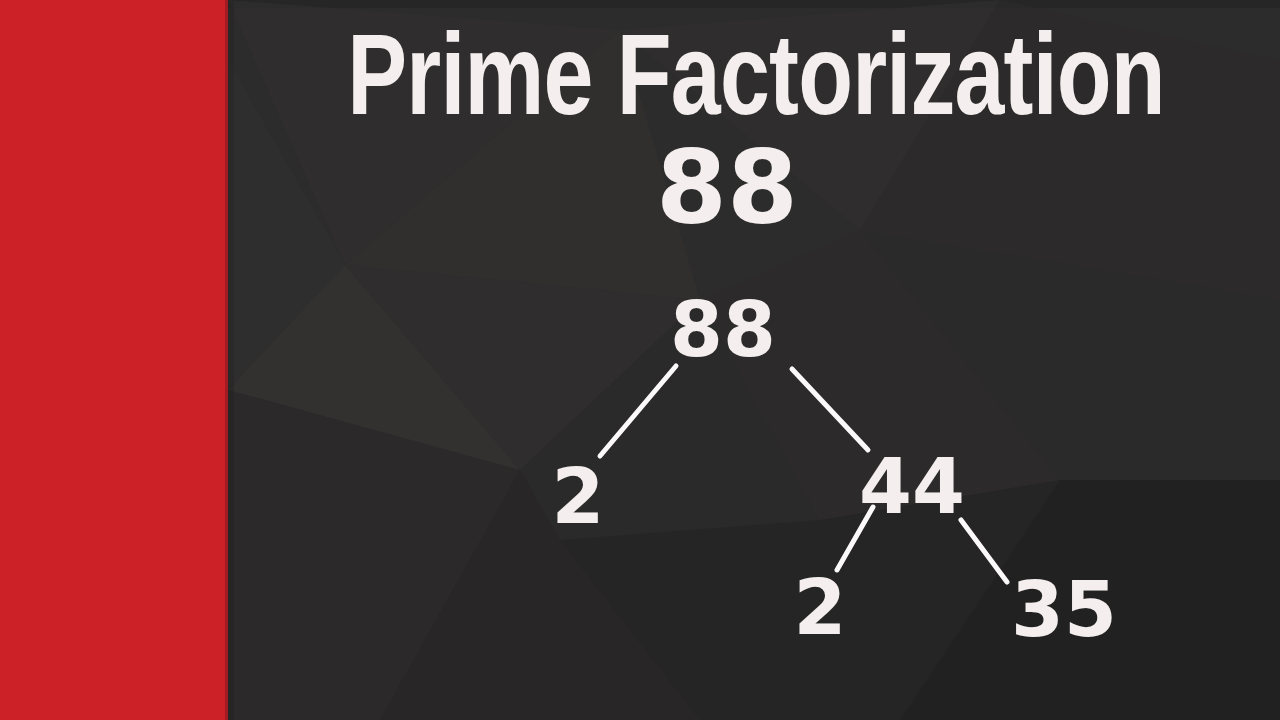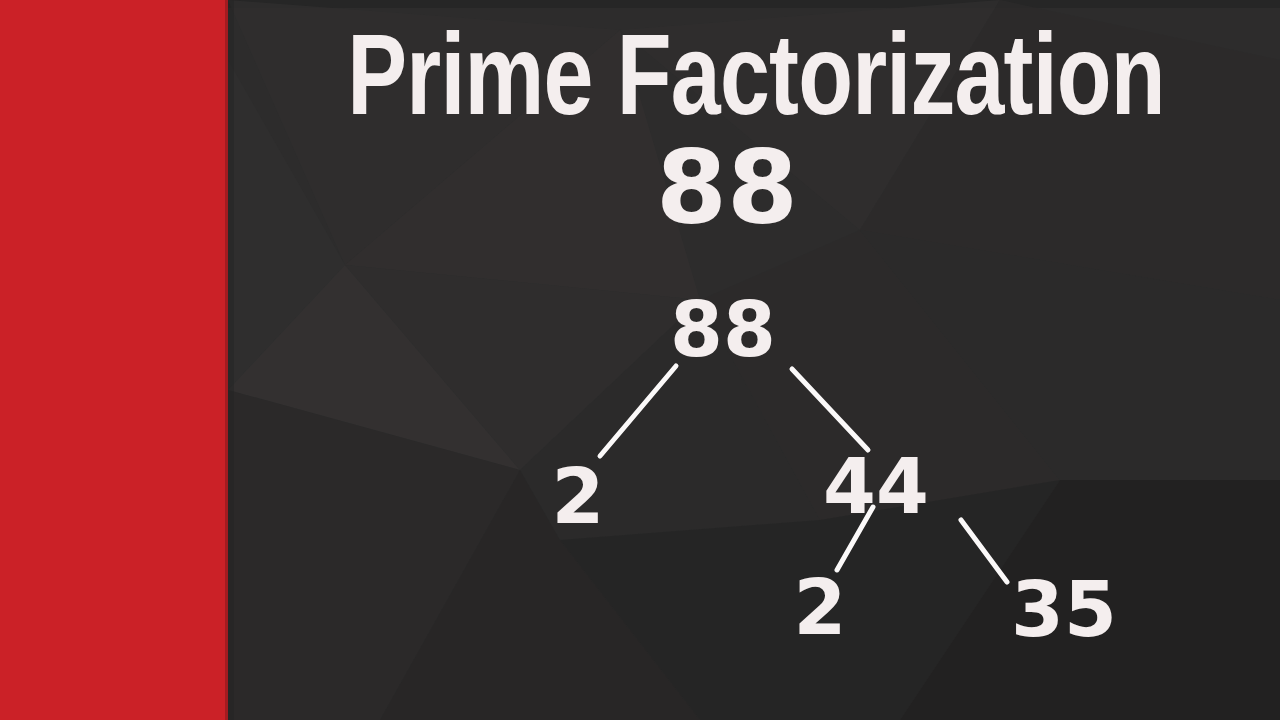--- a/index.html
+++ b/index.html
@@ -93,21 +93,21 @@
     font-family: "DejaVu Sans", sans-serif;
     font-weight: bold;
     font-size: 76px;
     line-height: 1;
     color: #f4eeee;
     white-space: nowrap;
     z-index: 10;
   }
   #node-root      { left: 723px;  top: 330px; }
   #node-left      { left: 578px;  top: 497px; }
-  #node-right     { left: 876px;  top: 487px; }
+  #node-right     { left: 912px;  top: 487px; }
   #node-g-left    { left: 820px;  top: 608px; }
   #node-g-right   { left: 1064px; top: 610px; }
 </style>
 </head>
 <body>
 
 <div id="slide">
 
   <svg id="texture" viewBox="0 0 1280 720" xmlns="http://www.w3.org/2000/svg">
     <rect x="0" y="0" width="1280" height="720" fill="#2d2c2c"></rect>

